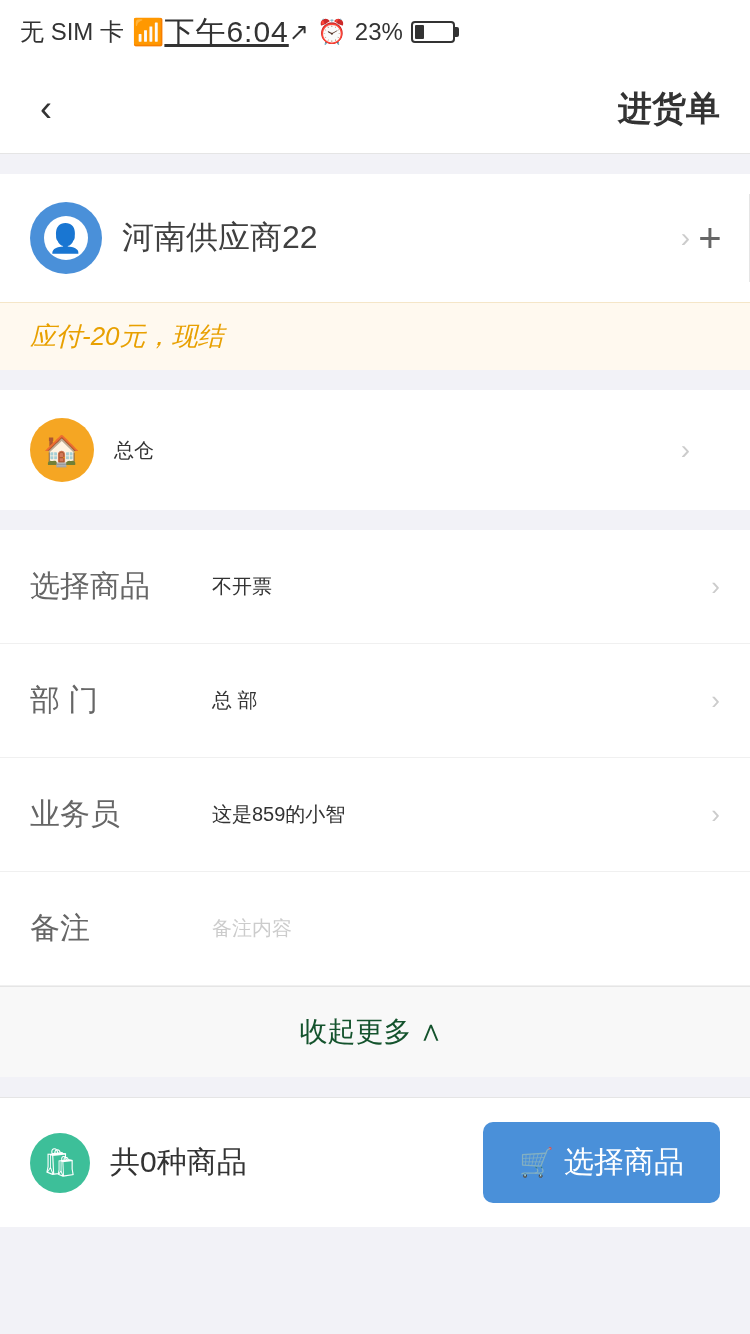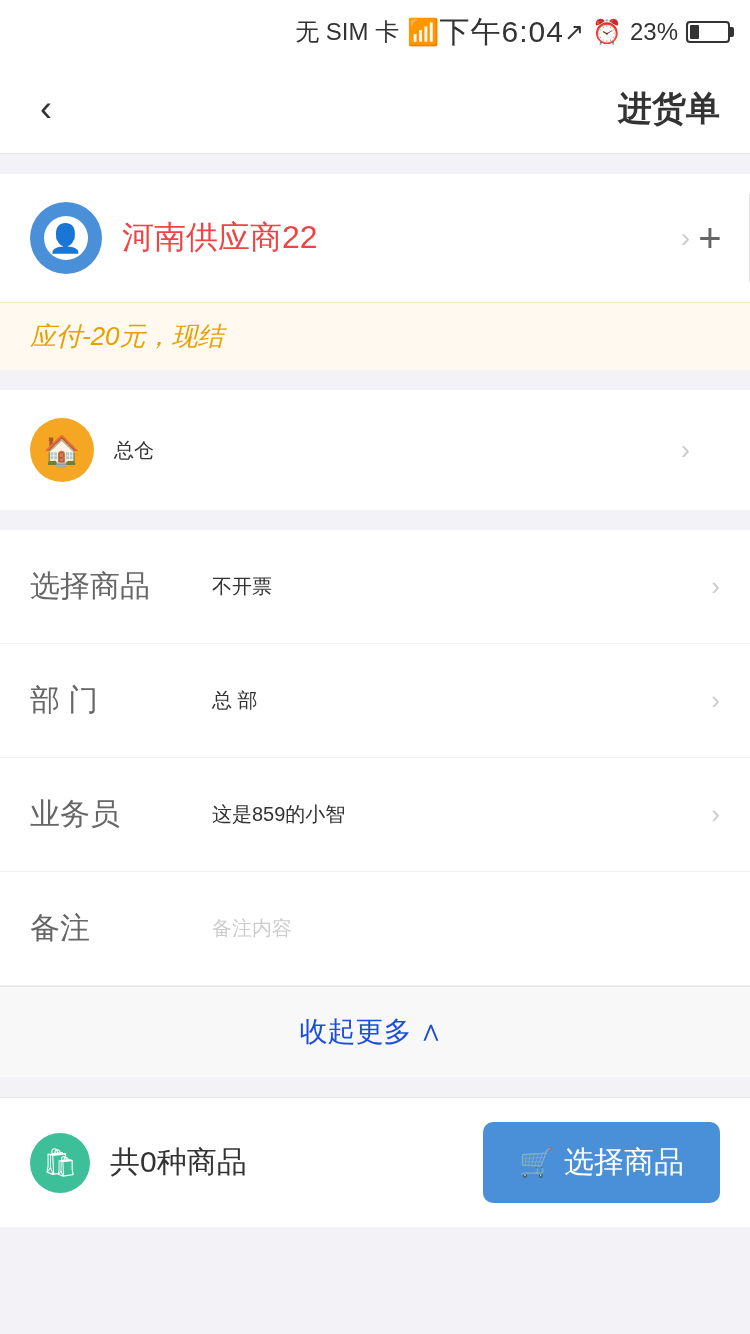--- a/index.html
+++ b/index.html
@@ -14,38 +14,39 @@
       color: #333;
     }
 
     
     .status-bar {
       width: 750px;
       height: 64px;
       background: #fff;
       display: flex;
       align-items: center;
-      justify-content: flex-end;
+      justify-content: flex-start;
       padding: 0 20px;
       font-size: 24px;
       color: #333;
     }
     .status-left {
       display: flex;
       align-items: center;
       gap: 8px;
       font-size: 24px;
     }
     .wifi-icon {
       font-size: 26px;
     }
     .status-center {
       font-size: 30px;
       font-weight: 500;
       letter-spacing: 1px;
+      text-decoration: underline;
     }
     .status-right {
       display: flex;
       align-items: center;
       gap: 8px;
       font-size: 24px;
     }
     .battery-icon {
       width: 44px;
       height: 22px;
@@ -143,21 +144,21 @@
       align-items: center;
       justify-content: center;
     }
     .avatar-person {
       font-size: 28px;
       color: #4a90d9;
     }
     .supplier-name {
       flex: 1;
       font-size: 32px;
-      color: #ef4444;
+      color: #404040;
     }
     .chevron {
       font-size: 28px;
       color: #ccc;
       margin-right: 30px;
     }
     .supplier-divider {
       position: absolute;
       right: 0;
       top: 20px;
@@ -258,21 +259,21 @@
       background: #f8f8f8;
       display: flex;
       align-items: center;
       justify-content: center;
       padding: 26px 30px;
       cursor: pointer;
       border-top: 1px solid #e5e5e5;
     }
     .collapse-text {
       font-size: 28px;
-      color: #1d4ed8;
+      color: #14532d;
       margin-right: 8px;
     }
 
     
     .bottom-bar {
       background: #fff;
       display: flex;
       align-items: center;
       padding: 24px 30px;
       border-top: 1px solid #e5e5e5;

